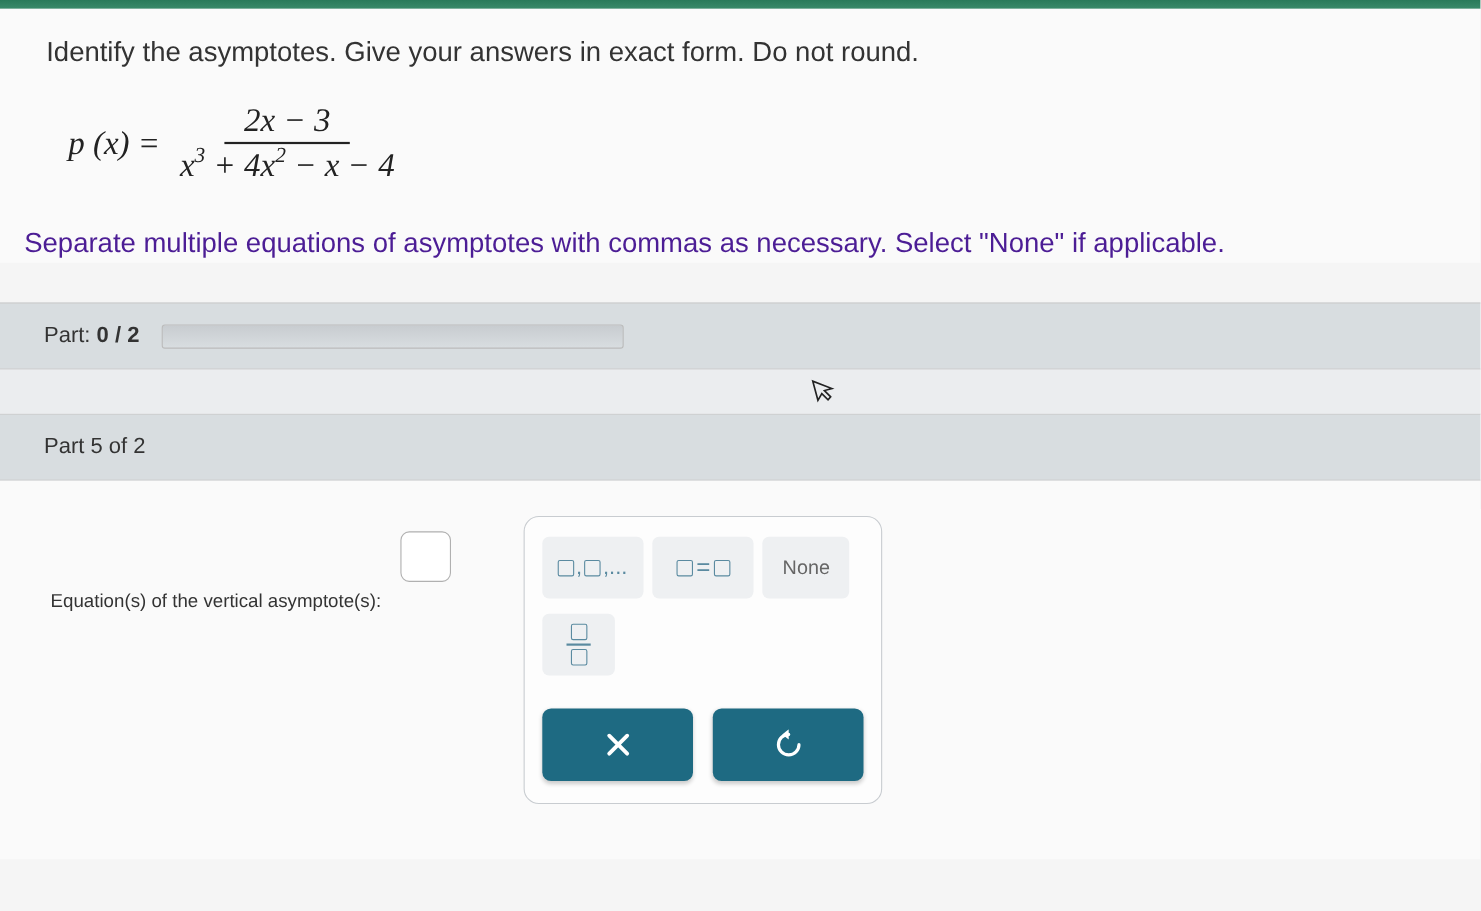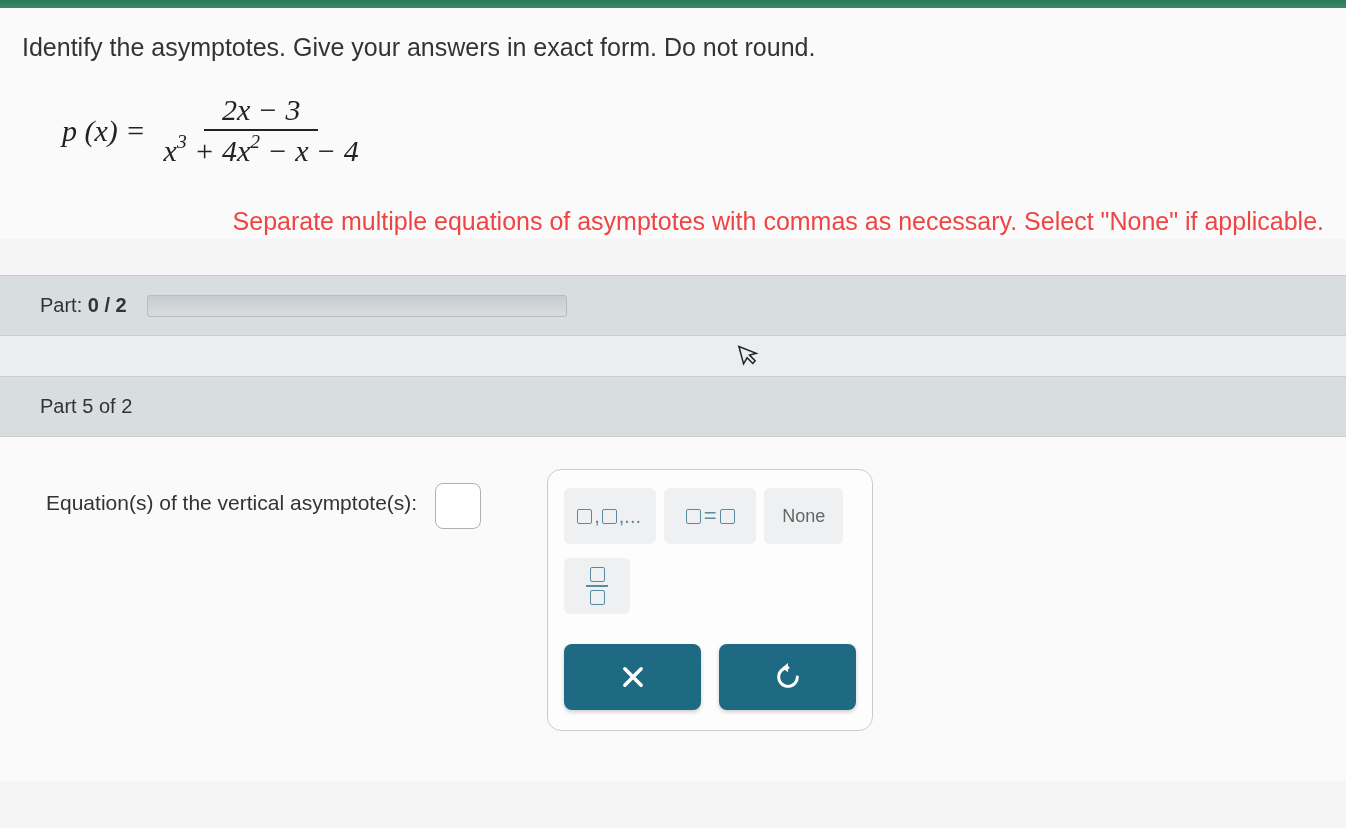--- a/index.html
+++ b/index.html
@@ -16,20 +16,21 @@
   }
   .content {
     padding: 22px 22px 0 22px;
     background: #fafafa;
   }
   .instruction {
     font-size: 25px;
     color: #333;
     margin-bottom: 28px;
     line-height: 1.4;
+    margin-left: 20px;
   }
   .equation {
     font-family: 'Times New Roman', serif;
     font-size: 30px;
     font-style: italic;
     color: #222;
     margin-left: 40px;
     margin-bottom: 36px;
     display: flex;
     align-items: center;
@@ -53,24 +54,23 @@
     text-align: center;
   }
   .sup {
     font-size: 0.65em;
     vertical-align: super;
     position: relative;
     top: -2px;
   }
   .sub-instruction {
     font-size: 25px;
-    color: #ef4444;
+    color: #4c1d95;
     margin-bottom: 36px;
     line-height: 1.4;
-    text-align: right;
   }
   .part-header {
     background: #d8dde0;
     padding: 18px 40px;
     font-size: 20px;
     color: #333;
     border-top: 1px solid #ccc;
     border-bottom: 1px solid #ccc;
   }
   .part-header.progress {
@@ -108,23 +108,24 @@
     transform: rotate(-15deg);
   }
   .answer-area {
     padding: 50px 46px;
     background: #fafafa;
     display: flex;
     align-items: flex-start;
     gap: 18px;
   }
   .prompt-label {
-    font-size: 21px;
+    font-size: 17px;
     color: #333;
     padding-top: 4px;
+    margin-top: 46px;
   }
   .answer-box {
     width: 46px;
     height: 46px;
     border: 1.5px solid #b0b0b0;
     border-radius: 8px;
     background: #fff;
     margin-top: -4px;
   }
   .tool-panel {

